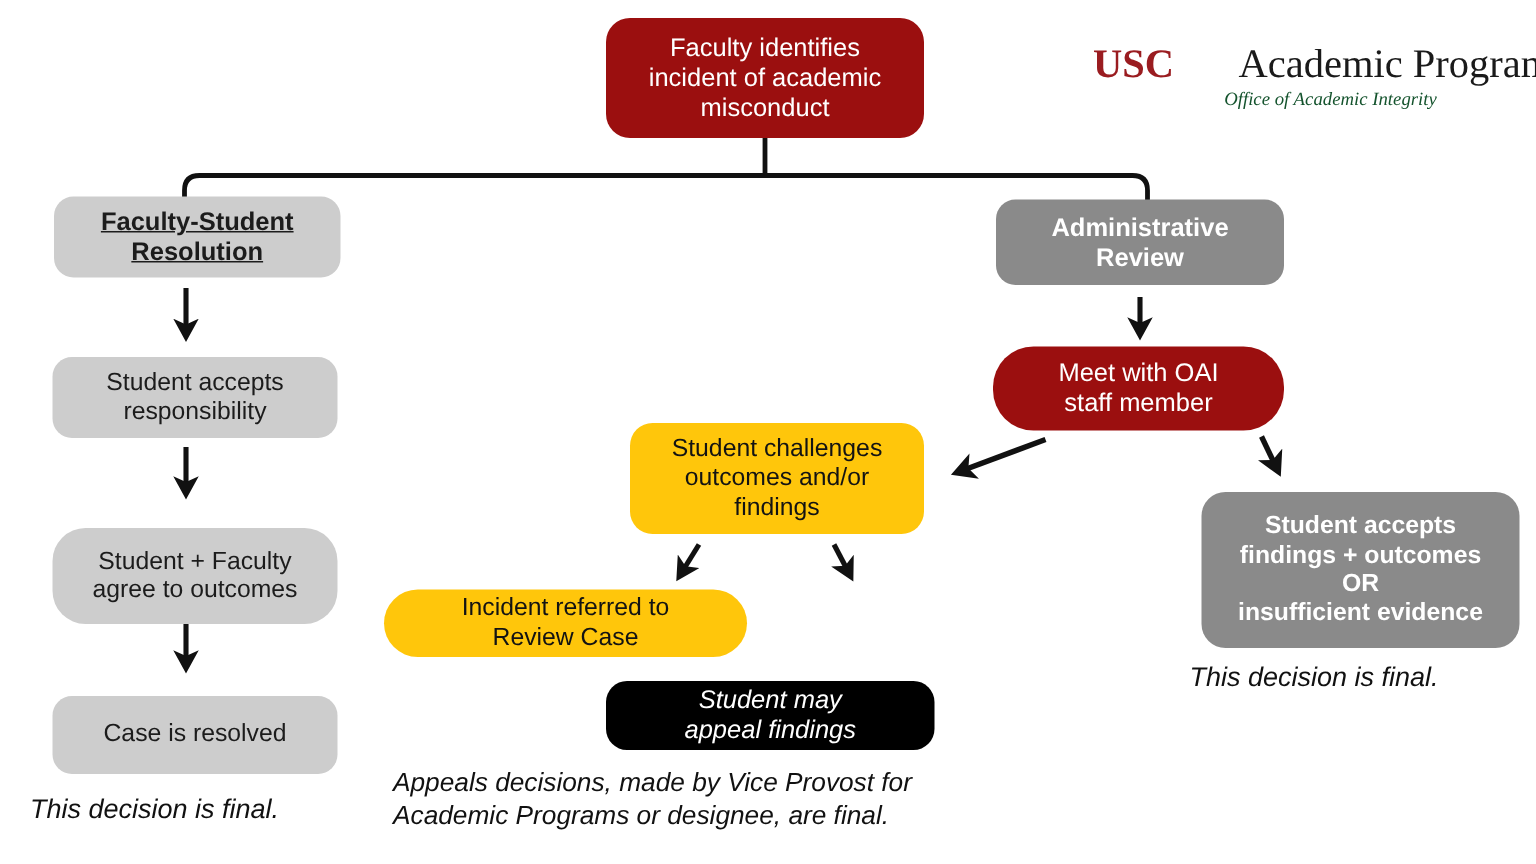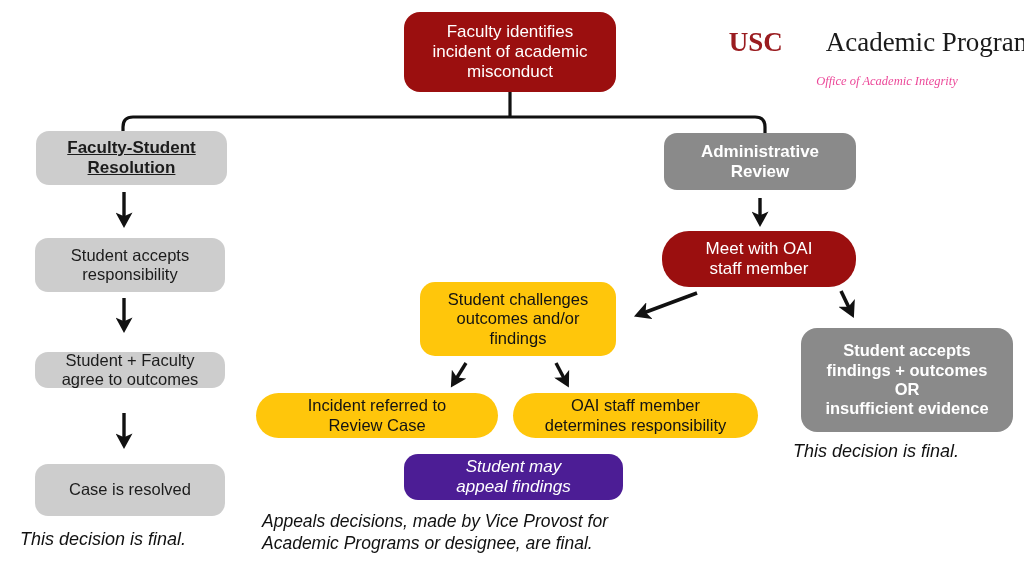--- a/index.html
+++ b/index.html
@@ -10,35 +10,35 @@
   .layer{position:absolute;left:0;top:0;width:1024px;height:576px;}
   .node{
     position:absolute;display:flex;align-items:center;justify-content:center;
     text-align:center;white-space:pre-line;border-radius:13px;
     font-size:16.5px;line-height:1.17;color:#151515;z-index:2;padding:8px 6px;box-sizing:border-box;
   }
   .red{background:#9B0F0F;color:#fff;}
   .gray-l{background:#CDCDCD;color:#1c1c1c;}
   .gray-d{background:#8A8A8A;color:#fff;font-weight:bold;}
   .gold{background:#FFC60B;color:#131313;}
-  .black-box{background:#4c1d95;color:#fff;font-style:italic;font-size:17px;}
+  .black-box{background:#000000;color:#fff;font-style:italic;font-size:17px;}
   .pill{border-radius:27px;}
   .bold{font-weight:bold;}
   .note{
     position:absolute;text-align:left;font-style:italic;font-size:18px;
     color:#111;white-space:pre-line;z-index:2;line-height:1.25;
   }
   .logo{
     position:absolute;left:772px;top:27px;width:230px;text-align:center;z-index:2;
     font-family:"Liberation Serif",serif;
   }
   .logo-line{display:flex;justify-content:center;align-items:baseline;white-space:nowrap;gap:22px;}
   .logo-usc{font-weight:bold;color:#9A1C20;font-size:27px;letter-spacing:0px;}
   .logo-title{color:#1a1a1a;font-size:27px;margin-left:21px;}
-  .logo-sub{font-style:italic;color:#ec4899;font-size:12.5px;margin-top:16px;}
+  .logo-sub{font-style:italic;color:#14532d;font-size:12.5px;margin-top:1px;}
   svg{display:block;}
 </style>
 </head>
 <body>
 
 <div class="canvas">
 
   <svg class="layer" width="1024" height="576" viewBox="0 0 1024 576">
     <defs>
       <marker id="ah" markerWidth="5" markerHeight="5" refX="3.4" refY="2.5" orient="auto">
@@ -72,42 +72,40 @@
     </div>
     <div class="logo-sub">Office of Academic Integrity</div>
   </div>
 
   <div class="node gray-l bold" style="left:36px;top:131px;width:191px;height:54px;font-size:17px;text-decoration:underline;">Faculty-Student
 Resolution</div>
 
   <div class="node gray-l" style="left:35px;top:238px;width:190px;height:54px;">Student accepts
 responsibility</div>
 
-  <div class="node gray-l" style="left:35px;top:352px;width:190px;height:36px;">Student + Faculty
+  <div class="node gray-l" style="left:35px;top:352px;width:190px;height:64px;border-radius:22px;">Student + Faculty
 agree to outcomes</div>
 
   <div class="node gray-l" style="left:35px;top:464px;width:190px;height:52px;">Case is resolved</div>
 
   <div class="note" style="left:20px;top:528px;width:222px;">This decision is final.</div>
 
   <div class="node gray-d" style="left:664px;top:133px;width:192px;height:57px;font-size:17px;">Administrative
 Review</div>
 
   <div class="node red pill" style="left:662px;top:231px;width:194px;height:56px;font-size:17px;">Meet with OAI
 staff member</div>
 
   <div class="node gold" style="left:420px;top:282px;width:196px;height:74px;border-radius:15px;">Student challenges
 outcomes and/or
 findings</div>
 
   <div class="node gold pill" style="left:256px;top:393px;width:242px;height:45px;border-radius:23px;">Incident referred to
 Review Case</div>
 
-  <div class="node gold pill" style="left:513px;top:393px;width:245px;height:45px;border-radius:23px;">OAI staff member
-determines responsibility</div>
 
   <div class="node black-box" style="left:404px;top:454px;width:219px;height:46px;border-radius:14px;">Student may
 appeal findings</div>
 
   <div class="note" style="left:262px;top:511px;width:500px;font-size:17.5px;">Appeals decisions, made by Vice Provost for
 Academic Programs or designee, are final.</div>
 
   <div class="node gray-d" style="left:801px;top:328px;width:212px;height:104px;border-radius:16px;">Student accepts
 findings + outcomes
 OR

